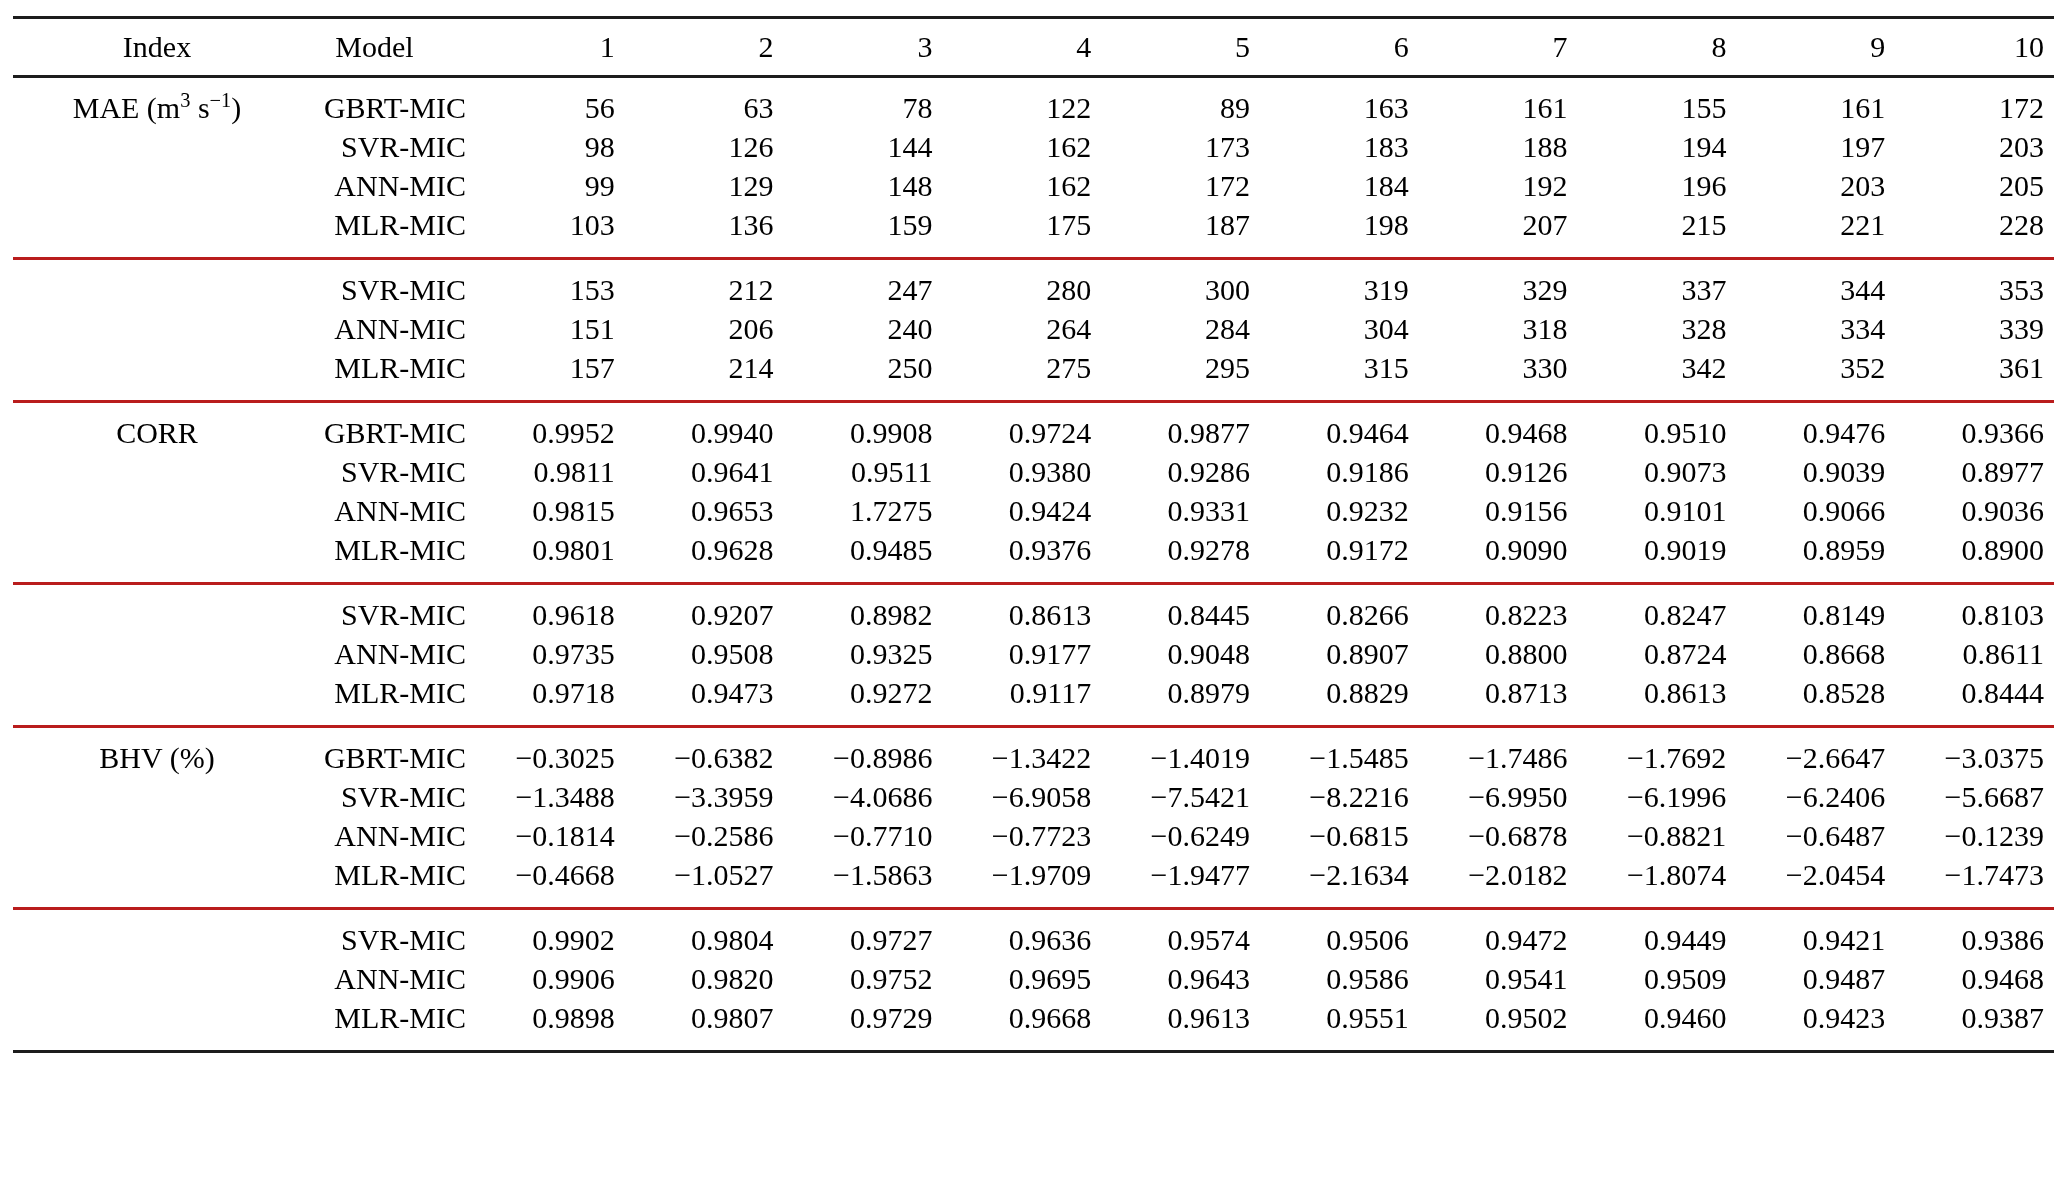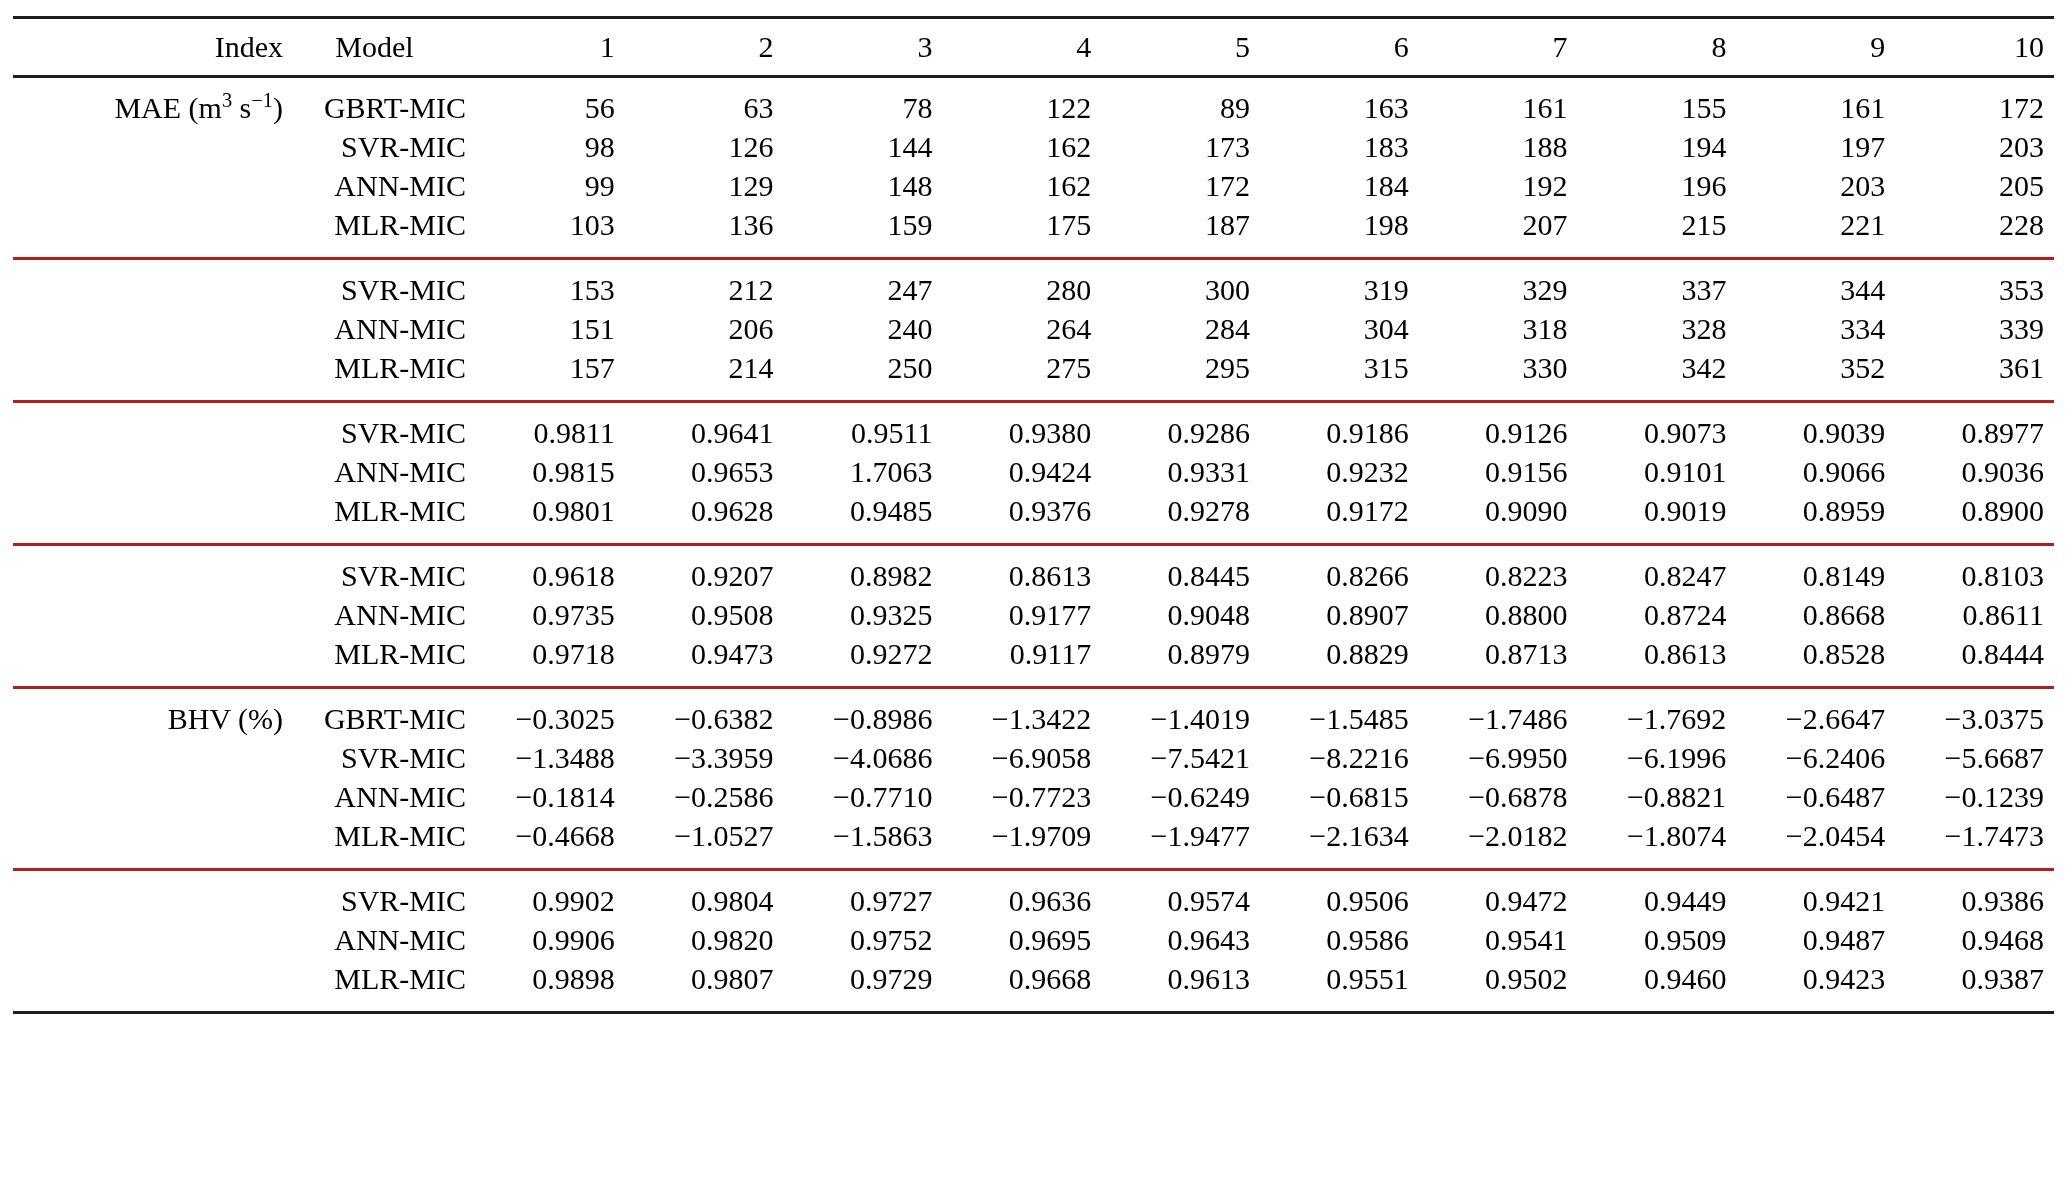--- a/index.html
+++ b/index.html
@@ -45,21 +45,21 @@
     text-align: right;
     padding-right: 10px;
   }
   td {
     padding: 0;
     line-height: 39px;
     white-space: nowrap;
   }
   td.index-col, th.index-col {
     padding-left: 18px;
-    text-align: right;
+    text-align: center;
   }
   td.model-col {
     text-align: right;
   }
   tbody tr:first-child td { padding-top: 10px; }
   tbody tr:last-child td { padding-bottom: 13px; }
   .b { font-weight: normal; }
   sup {
     font-size: 0.68em;
     line-height: 0;
@@ -197,39 +197,53 @@
           <td class="num">295</td>
           <td class="num">315</td>
           <td class="num">330</td>
           <td class="num">342</td>
           <td class="num">352</td>
           <td class="num">361</td>
         </tr>
       </tbody>
       <tbody>
         <tr>
+          <td class="index-col"><span>CORR</span></td>
+          <td class="model-col ">GBRT-MIC</td>
+          <td class="num b">0.9952</td>
+          <td class="num b">0.9940</td>
+          <td class="num b">0.9908</td>
+          <td class="num b">0.9724</td>
+          <td class="num b">0.9877</td>
+          <td class="num b">0.9464</td>
+          <td class="num b">0.9468</td>
+          <td class="num b">0.9510</td>
+          <td class="num b">0.9476</td>
+          <td class="num b">0.9366</td>
+        </tr>
+        <tr>
           <td class="index-col"></td>
           <td class="model-col">SVR-MIC</td>
           <td class="num">0.9811</td>
           <td class="num">0.9641</td>
           <td class="num">0.9511</td>
           <td class="num">0.9380</td>
           <td class="num">0.9286</td>
           <td class="num">0.9186</td>
           <td class="num">0.9126</td>
           <td class="num">0.9073</td>
           <td class="num">0.9039</td>
           <td class="num">0.8977</td>
         </tr>
         <tr>
           <td class="index-col"></td>
           <td class="model-col">ANN-MIC</td>
           <td class="num">0.9815</td>
           <td class="num">0.9653</td>
-          <td class="num">1.7063</td>
+          <td class="num">1.7275</td>
           <td class="num">0.9424</td>
           <td class="num">0.9331</td>
           <td class="num">0.9232</td>
           <td class="num">0.9156</td>
           <td class="num">0.9101</td>
           <td class="num">0.9066</td>
           <td class="num">0.9036</td>
         </tr>
         <tr>
           <td class="index-col"></td>

